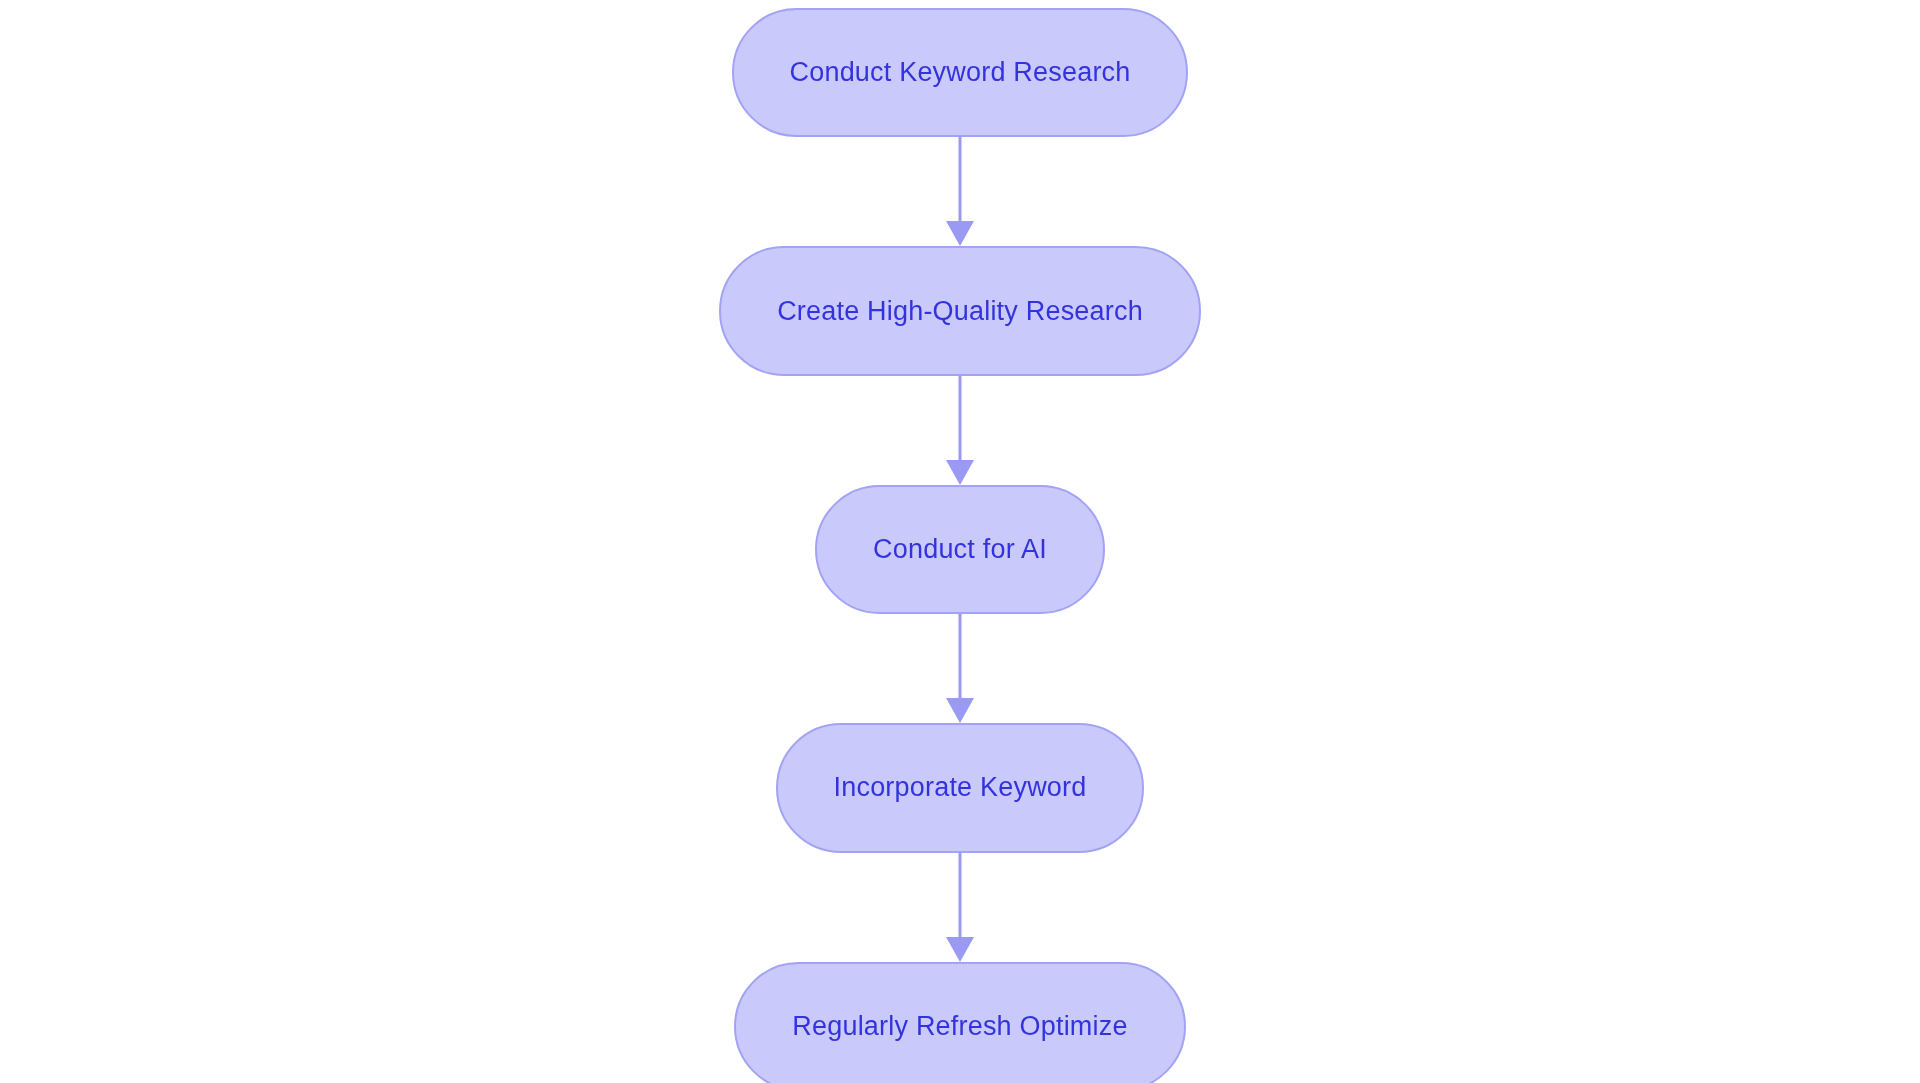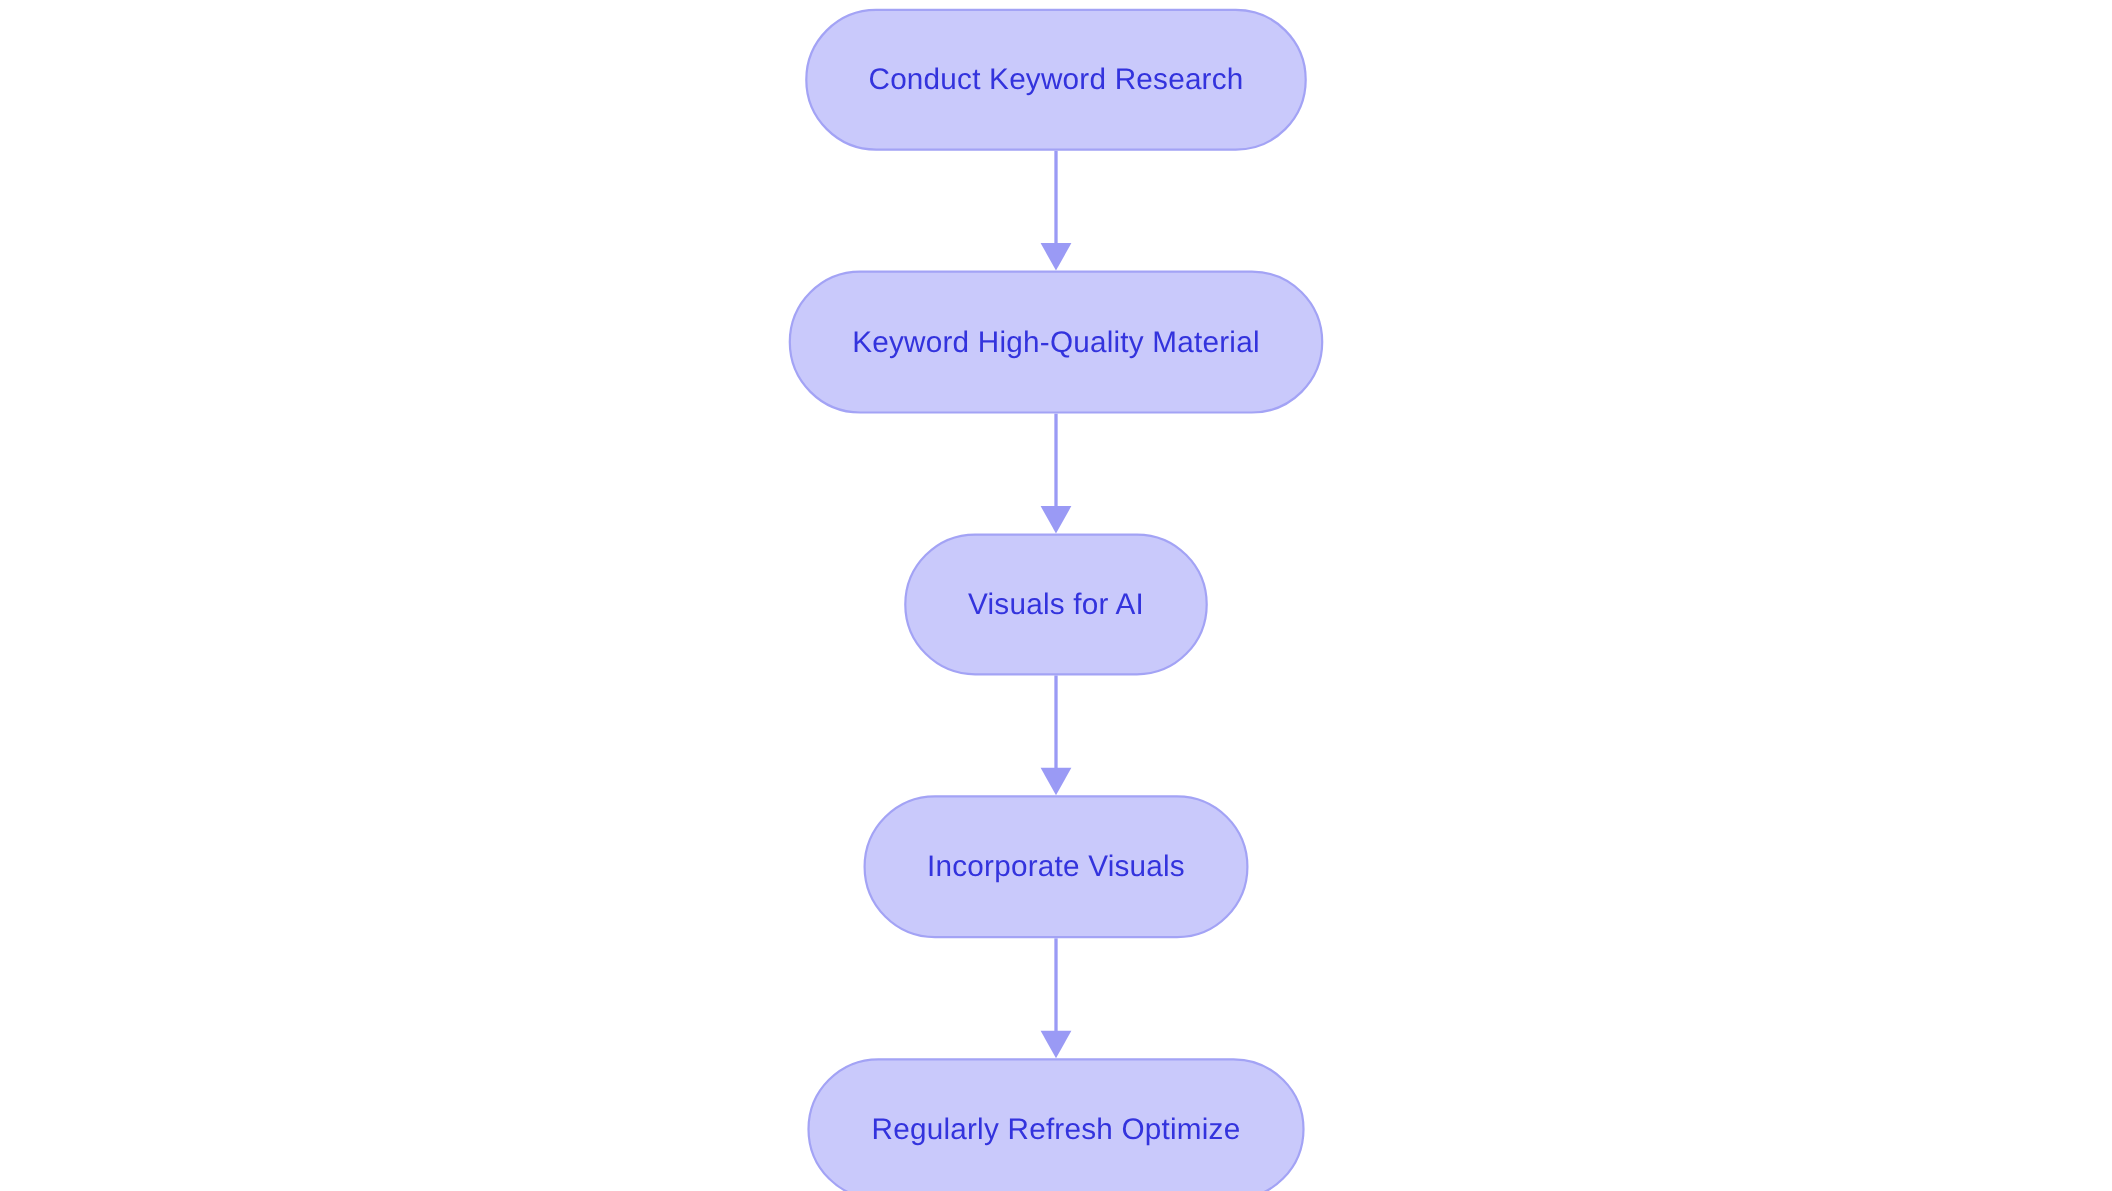--- a/index.html
+++ b/index.html
@@ -99,39 +99,39 @@
     <div class="node">
       <span class="node-label">Conduct Keyword Research</span>
     </div>
 
     <div class="connector">
       <span class="line"></span>
       <span class="arrow-head"></span>
     </div>
 
     <div class="node">
-      <span class="node-label">Keyword High-Quality Material</span>
+      <span class="node-label">Create High-Quality Research</span>
     </div>
 
     <div class="connector">
       <span class="line"></span>
       <span class="arrow-head"></span>
     </div>
 
     <div class="node">
-      <span class="node-label">Visuals for AI</span>
+      <span class="node-label">Conduct for AI</span>
     </div>
 
     <div class="connector">
       <span class="line"></span>
       <span class="arrow-head"></span>
     </div>
 
     <div class="node">
-      <span class="node-label">Incorporate Visuals</span>
+      <span class="node-label">Incorporate Keyword</span>
     </div>
 
     <div class="connector">
       <span class="line"></span>
       <span class="arrow-head"></span>
     </div>
 
     <div class="node">
       <span class="node-label">Regularly Refresh Optimize</span>
     </div>

